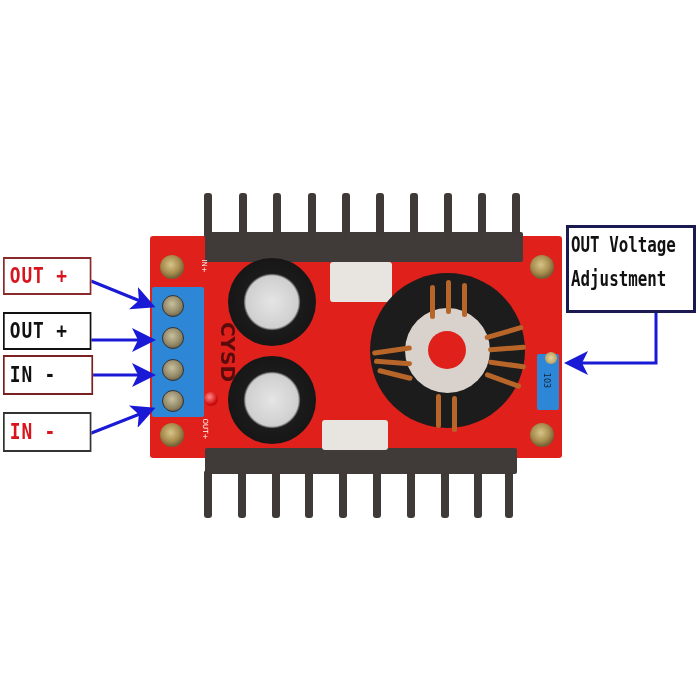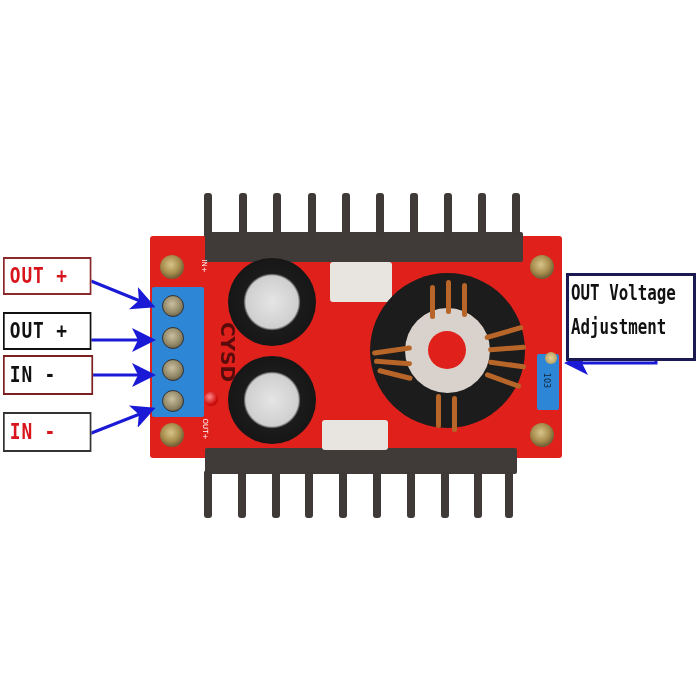--- a/index.html
+++ b/index.html
@@ -134,16 +134,16 @@
 <div class="label-box" style="left:3px; top:312px; width:104px; height:38px; border:2px solid #111; color:#111;">
   <span>OUT +</span>
 </div>
 <div class="label-box" style="left:3px; top:355px; width:106px; height:40px; border:2px solid #7a2020; color:#111;">
   <span>IN -</span>
 </div>
 <div class="label-box" style="left:3px; top:412px; width:104px; height:40px; border:2px solid #333; color:#d8141c;">
   <span>IN -</span>
 </div>
 
-<div class="abs" style="left:566px; top:225px; width:130px; height:88px; background:#fff; border:3px solid #1a1a50; box-sizing:border-box; color:#111; font-family:'DejaVu Sans Mono', monospace; font-size:22px; font-weight:bold; line-height:34px; padding-left:2px; overflow:hidden;margin-top:48px;">
+<div class="abs" style="left:566px; top:225px; width:130px; height:88px; background:#fff; border:3px solid #1a1a50; box-sizing:border-box; color:#111; font-family:'DejaVu Sans Mono', monospace; font-size:22px; font-weight:bold; line-height:34px; padding-left:2px; overflow:hidden;">
   <div style="transform:scaleX(0.72); transform-origin:left center; white-space:nowrap;">OUT Voltage</div>
   <div style="transform:scaleX(0.72); transform-origin:left center; white-space:nowrap;">Adjustment</div>
 </div>
 
 </body></html>

